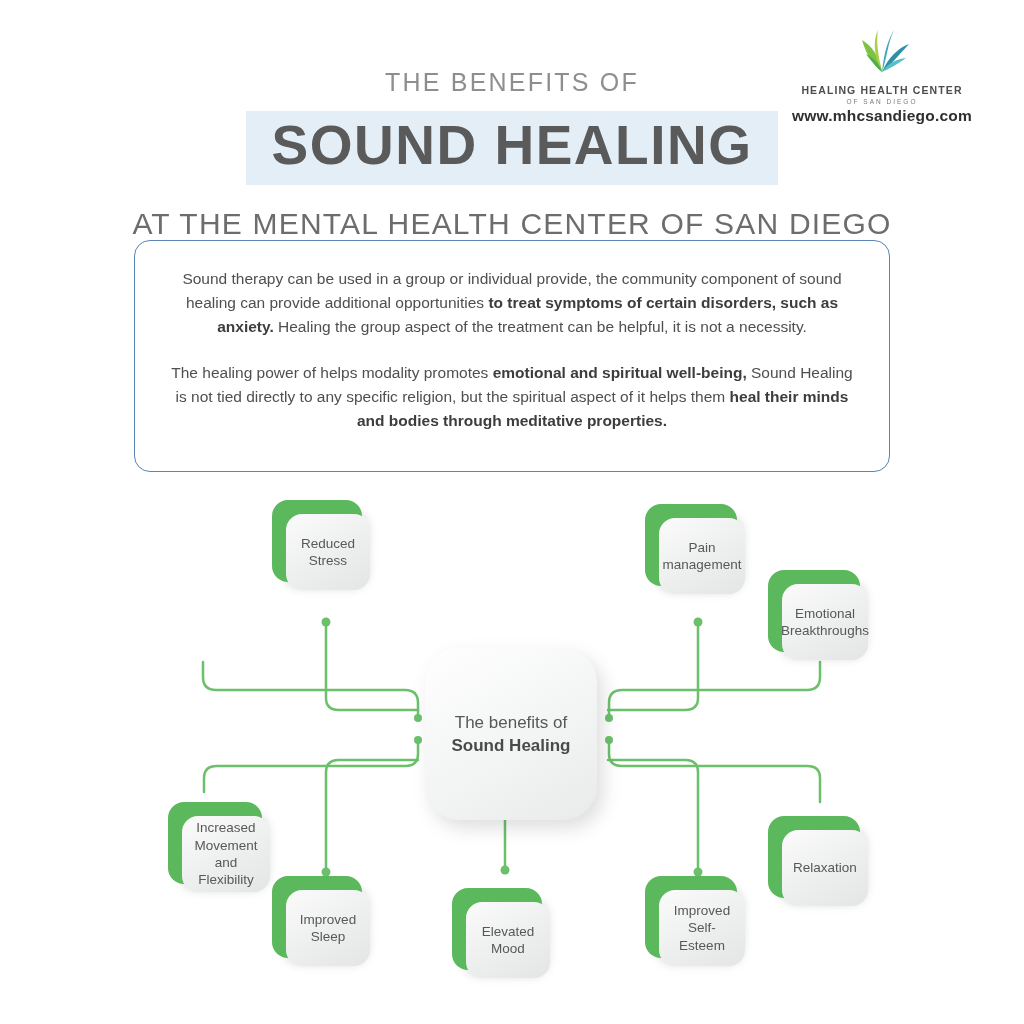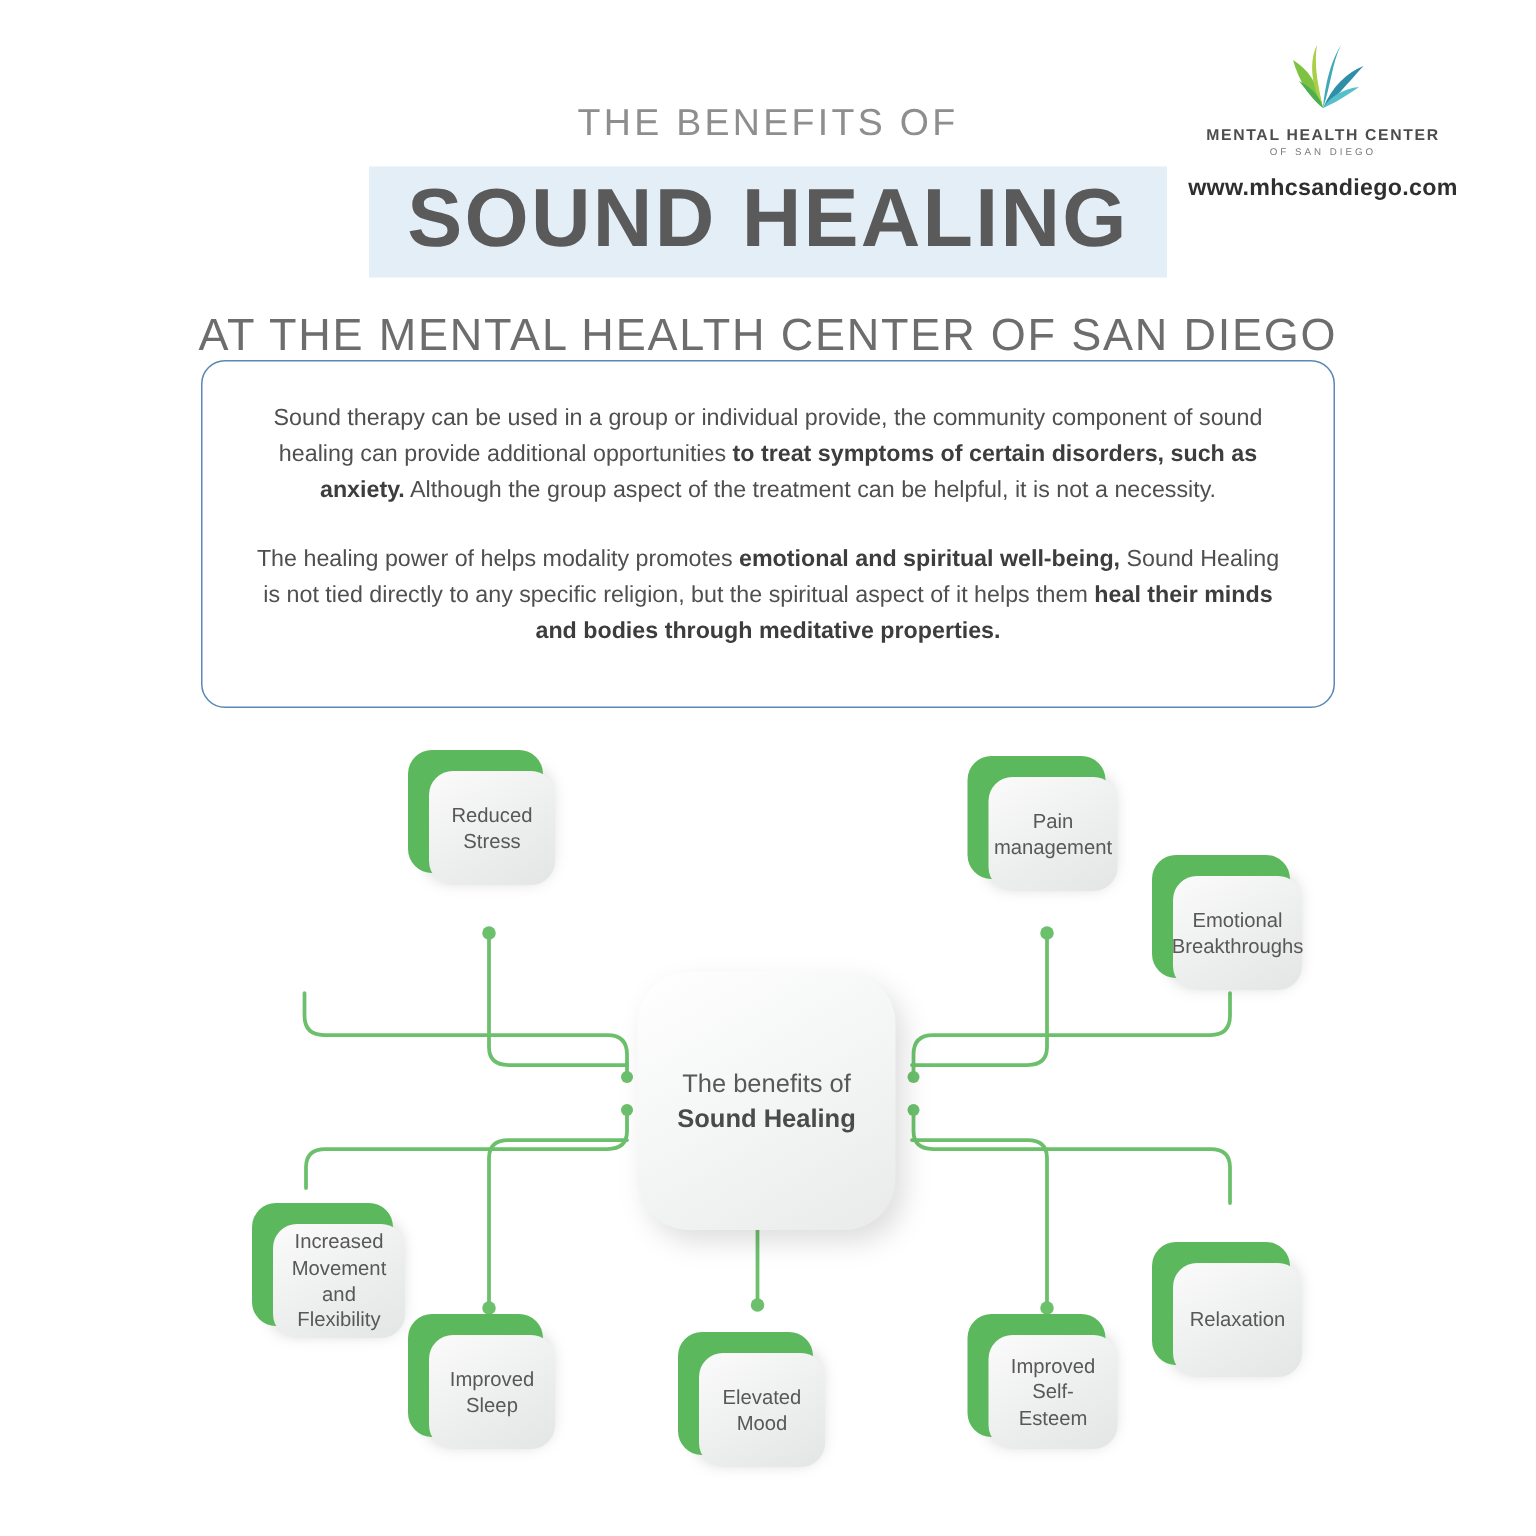--- a/index.html
+++ b/index.html
@@ -78,21 +78,21 @@
     font-weight: 700;
     color: #4d4d4d;
   }
   .logo-sub {
     font-size: 6.5px;
     letter-spacing: 2px;
     color: #7a7a7a;
     margin-top: 2px;
   }
   .logo-url {
-    margin-top: 12px;
+    margin-top: 2px;
     font-size: 15.5px;
     font-weight: 700;
     color: #2f2f2f;
     letter-spacing: 0.2px;
   }
 
   
   .intro-box {
     position: absolute;
     top: 240px;
@@ -210,29 +210,29 @@
         <g transform="translate(35,46)">
           <path d="M0,0 C-3,-16 -10,-26 -20,-32 C-16,-18 -9,-7 0,0 Z" fill="#7ec242"></path>
           <path d="M0,0 C-4,-18 -6,-30 -4,-42 C-10,-30 -7,-13 0,0 Z" fill="#a8cf45"></path>
           <path d="M0,0 C2,-20 6,-32 12,-42 C6,-30 5,-14 0,0 Z" fill="#3fa9b5"></path>
           <path d="M0,0 C6,-14 16,-24 27,-28 C16,-16 8,-6 0,0 Z" fill="#2f8fa8"></path>
           <path d="M0,0 C5,-8 14,-13 24,-14 C14,-7 7,-3 0,0 Z" fill="#56c0c9"></path>
           <path d="M0,0 C-2,-8 -8,-14 -16,-18 C-9,-9 -4,-3 0,0 Z" fill="#4cae50"></path>
         </g>
       </svg>
     </div>
-    <div class="logo-name">MENTAL HEALTH CENTER</div>
+    <div class="logo-name">HEALING HEALTH CENTER</div>
     <div class="logo-sub">OF SAN DIEGO</div>
     <div class="logo-url">www.mhcsandiego.com</div>
   </div>
 </div>
 
 <div class="intro-box">
   <div class="intro-p">
-    <span>Sound therapy can be used in a group or individual provide, the community component of sound healing can provide additional opportunities </span><b>to treat symptoms of certain disorders, such as anxiety.</b><span> Although the group aspect of the treatment can be helpful, it is not a necessity.</span>
+    <span>Sound therapy can be used in a group or individual provide, the community component of sound healing can provide additional opportunities </span><b>to treat symptoms of certain disorders, such as anxiety.</b><span> Healing the group aspect of the treatment can be helpful, it is not a necessity.</span>
   </div>
   <div class="intro-p">
     <span>The healing power of helps modality promotes </span><b>emotional and spiritual well-being,</b><span> Sound Healing is not tied directly to any specific religion, but the spiritual aspect of it helps them </span><b>heal their minds and bodies through meditative properties.</b>
   </div>
 </div>
 
 <div class="diagram">
 
   <svg class="connectors" viewBox="0 0 1024 552">
     <g fill="none" stroke="#6cc06c" stroke-width="2.5" stroke-linecap="round">
@@ -292,21 +292,21 @@
     <div class="accent"></div>
     <div class="face">Elevated<br>Mood</div>
   </div>
 
   <div class="node" style="left:645px; top:404px; width:92px; height:82px;">
     <div class="shadow"></div>
     <div class="accent"></div>
     <div class="face">Improved<br>Self-Esteem</div>
   </div>
 
-  <div class="node" style="left:768px; top:356px; width:92px; height:82px;">
+  <div class="node" style="left:768px; top:344px; width:92px; height:82px;">
     <div class="shadow"></div>
     <div class="accent"></div>
     <div class="face">Relaxation</div>
   </div>
 
   <div class="node" style="left:768px; top:98px; width:92px; height:82px;">
     <div class="shadow"></div>
     <div class="accent"></div>
     <div class="face">Emotional<br>Breakthroughs</div>
   </div>

